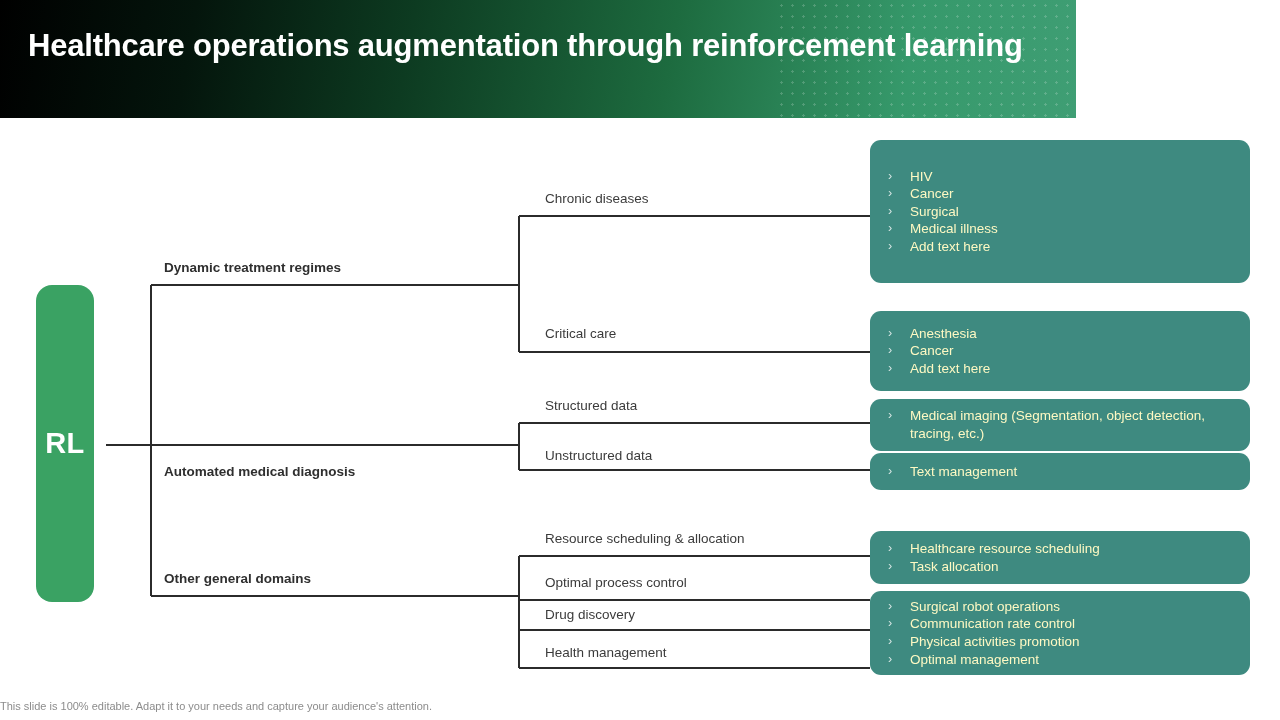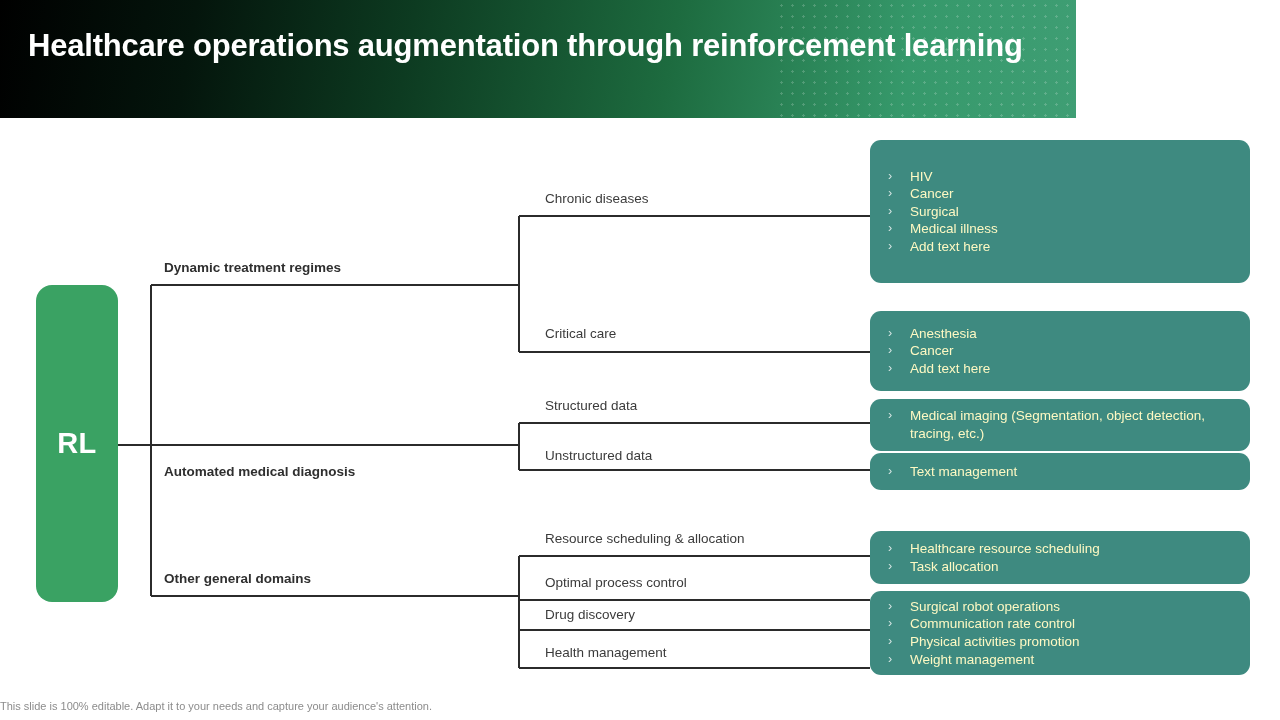--- a/index.html
+++ b/index.html
@@ -37,21 +37,21 @@
     font-size: 10.5px; font-weight: bold; letter-spacing: -0.15px;
     white-space: nowrap;
   }
 
   
   .canvas { position: absolute; left: 0; top: 118px; width: 1280px; height: 580px; }
 
   
   .root-node {
     position: absolute; left: 36px; top: 167px;
-    width: 82px; height: 317px;
+    width: 58px; height: 317px;
     background: #3aa263; border-radius: 16px;
     display: flex; align-items: center; justify-content: center;
   }
   .root-node span {
     color: #ffffff; font-size: 29px; font-weight: bold; letter-spacing: .5px;
   }
 
   
   .wires { position: absolute; left: 0; top: 0; width: 1280px; height: 580px; }
 
@@ -213,21 +213,21 @@
         <div class="card-row">
           <span class="chev">›</span>
           <span class="card-text">Communication rate control</span>
         </div>
         <div class="card-row">
           <span class="chev">›</span>
           <span class="card-text">Physical activities promotion</span>
         </div>
         <div class="card-row">
           <span class="chev">›</span>
-          <span class="card-text">Weight management</span>
+          <span class="card-text">Optimal management</span>
         </div>
       </div>
 
   </div>
 
   <div class="footer">This slide is 100% editable. Adapt it to your needs and capture your audience's attention.</div>
 
 </div>
 
 </body></html>

